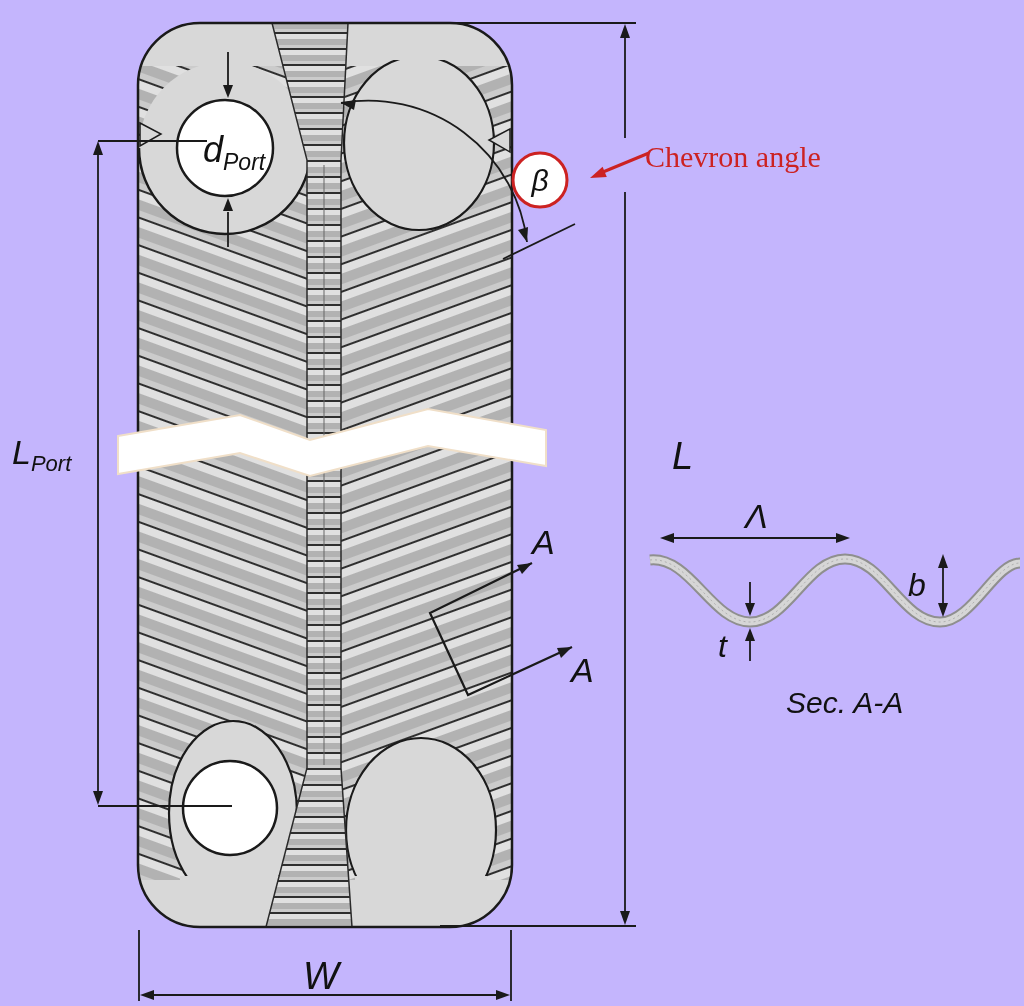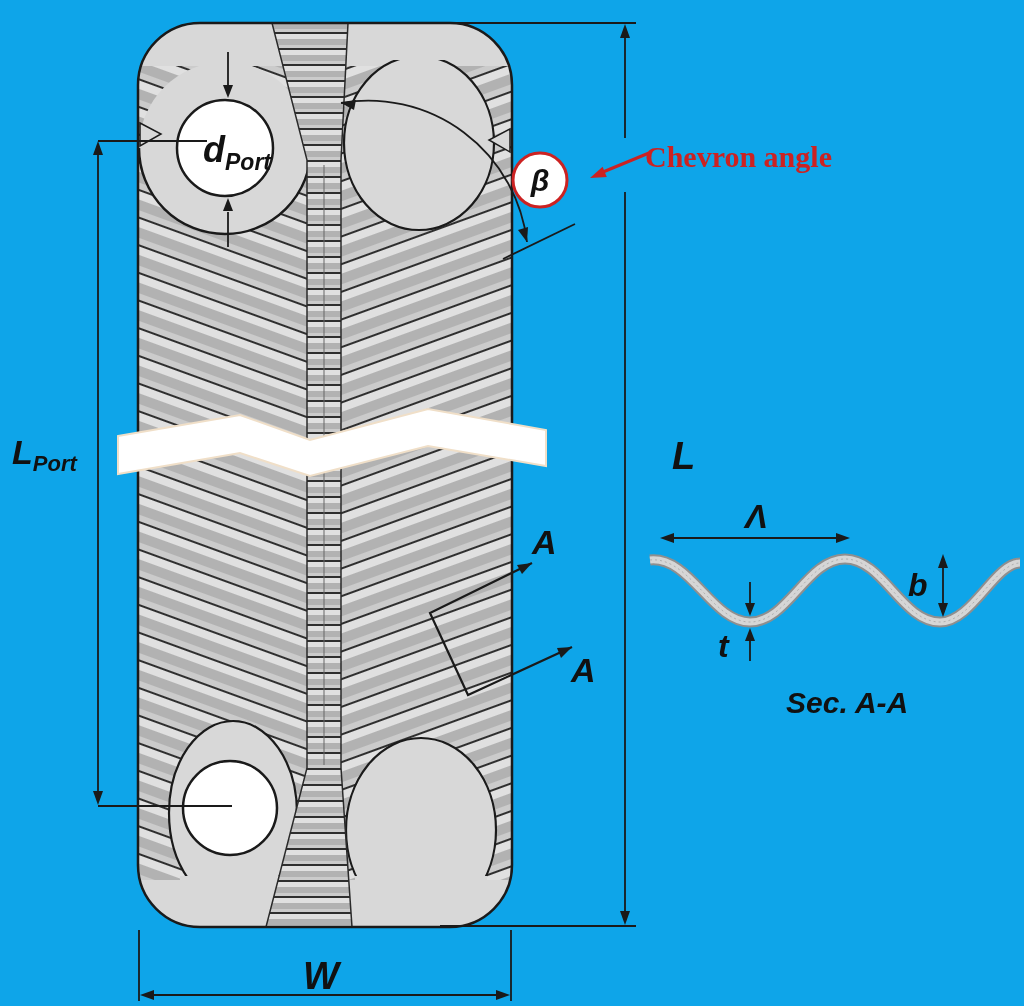--- a/index.html
+++ b/index.html
@@ -1,16 +1,16 @@
 <!DOCTYPE html>
 <html><head>
 <meta charset="utf-8">
 <style>
   html,body { margin:0; padding:0; background:#ffffff; }
-  .stage { width:1024px; height:1006px; position:relative; background:#0ea5e9;font-weight:bold; }
+  .stage { width:1024px; height:1006px; position:relative; background:#c4b5fd; }
   text { user-select:none; }
   .lbl  { font-family:"Liberation Sans", sans-serif; font-style:italic; fill:#111111; }
   .red-serif { font-family:"Liberation Serif", serif; font-style:normal; fill:#cc2222; }
   .thin  { stroke:#1a1a1a; stroke-width:1.8; fill:none; }
   .thick { stroke:#1a1a1a; stroke-width:2.5; fill:none; }
   .arrow { fill:#1a1a1a; stroke:none; }
 </style>
 </head>
 <body>
 

